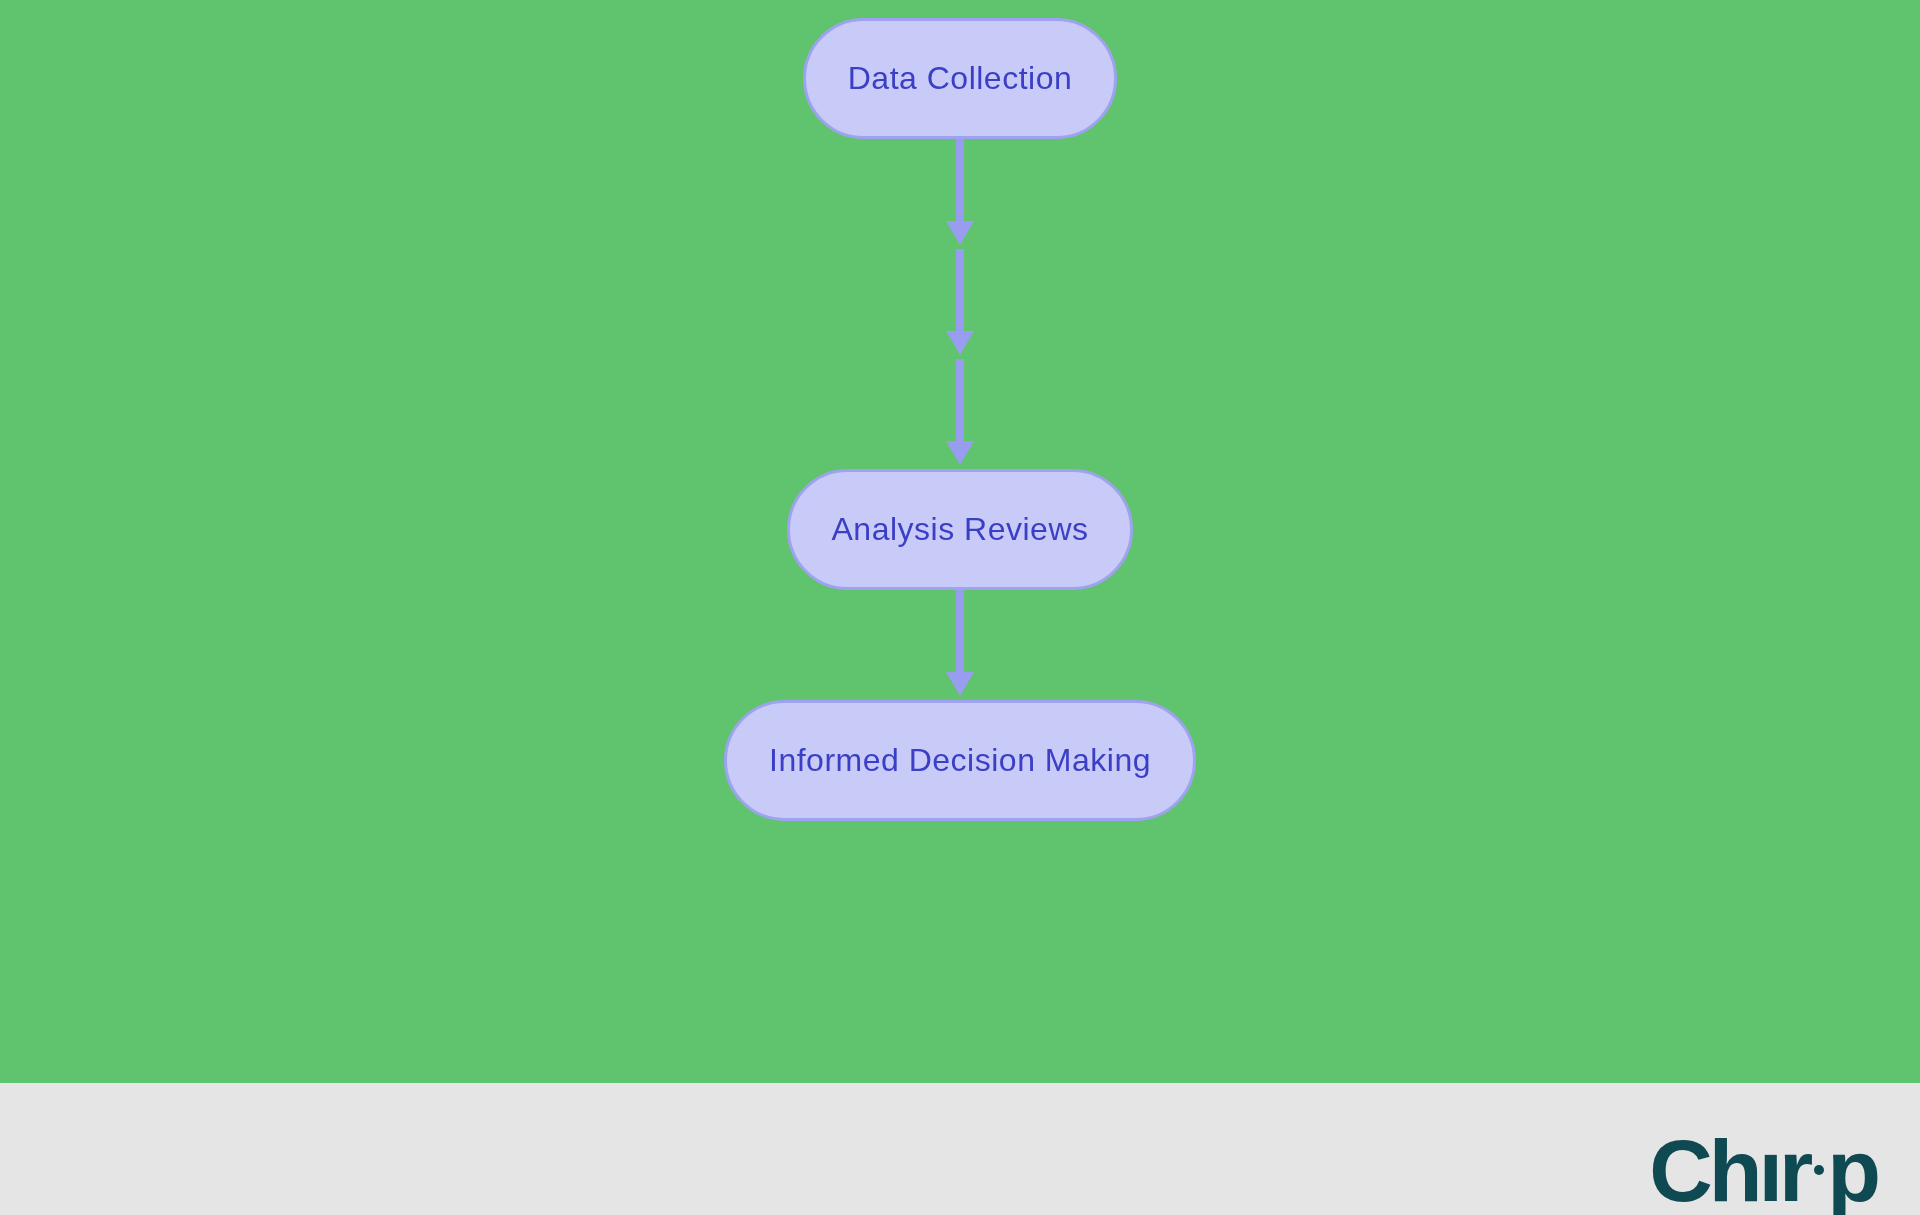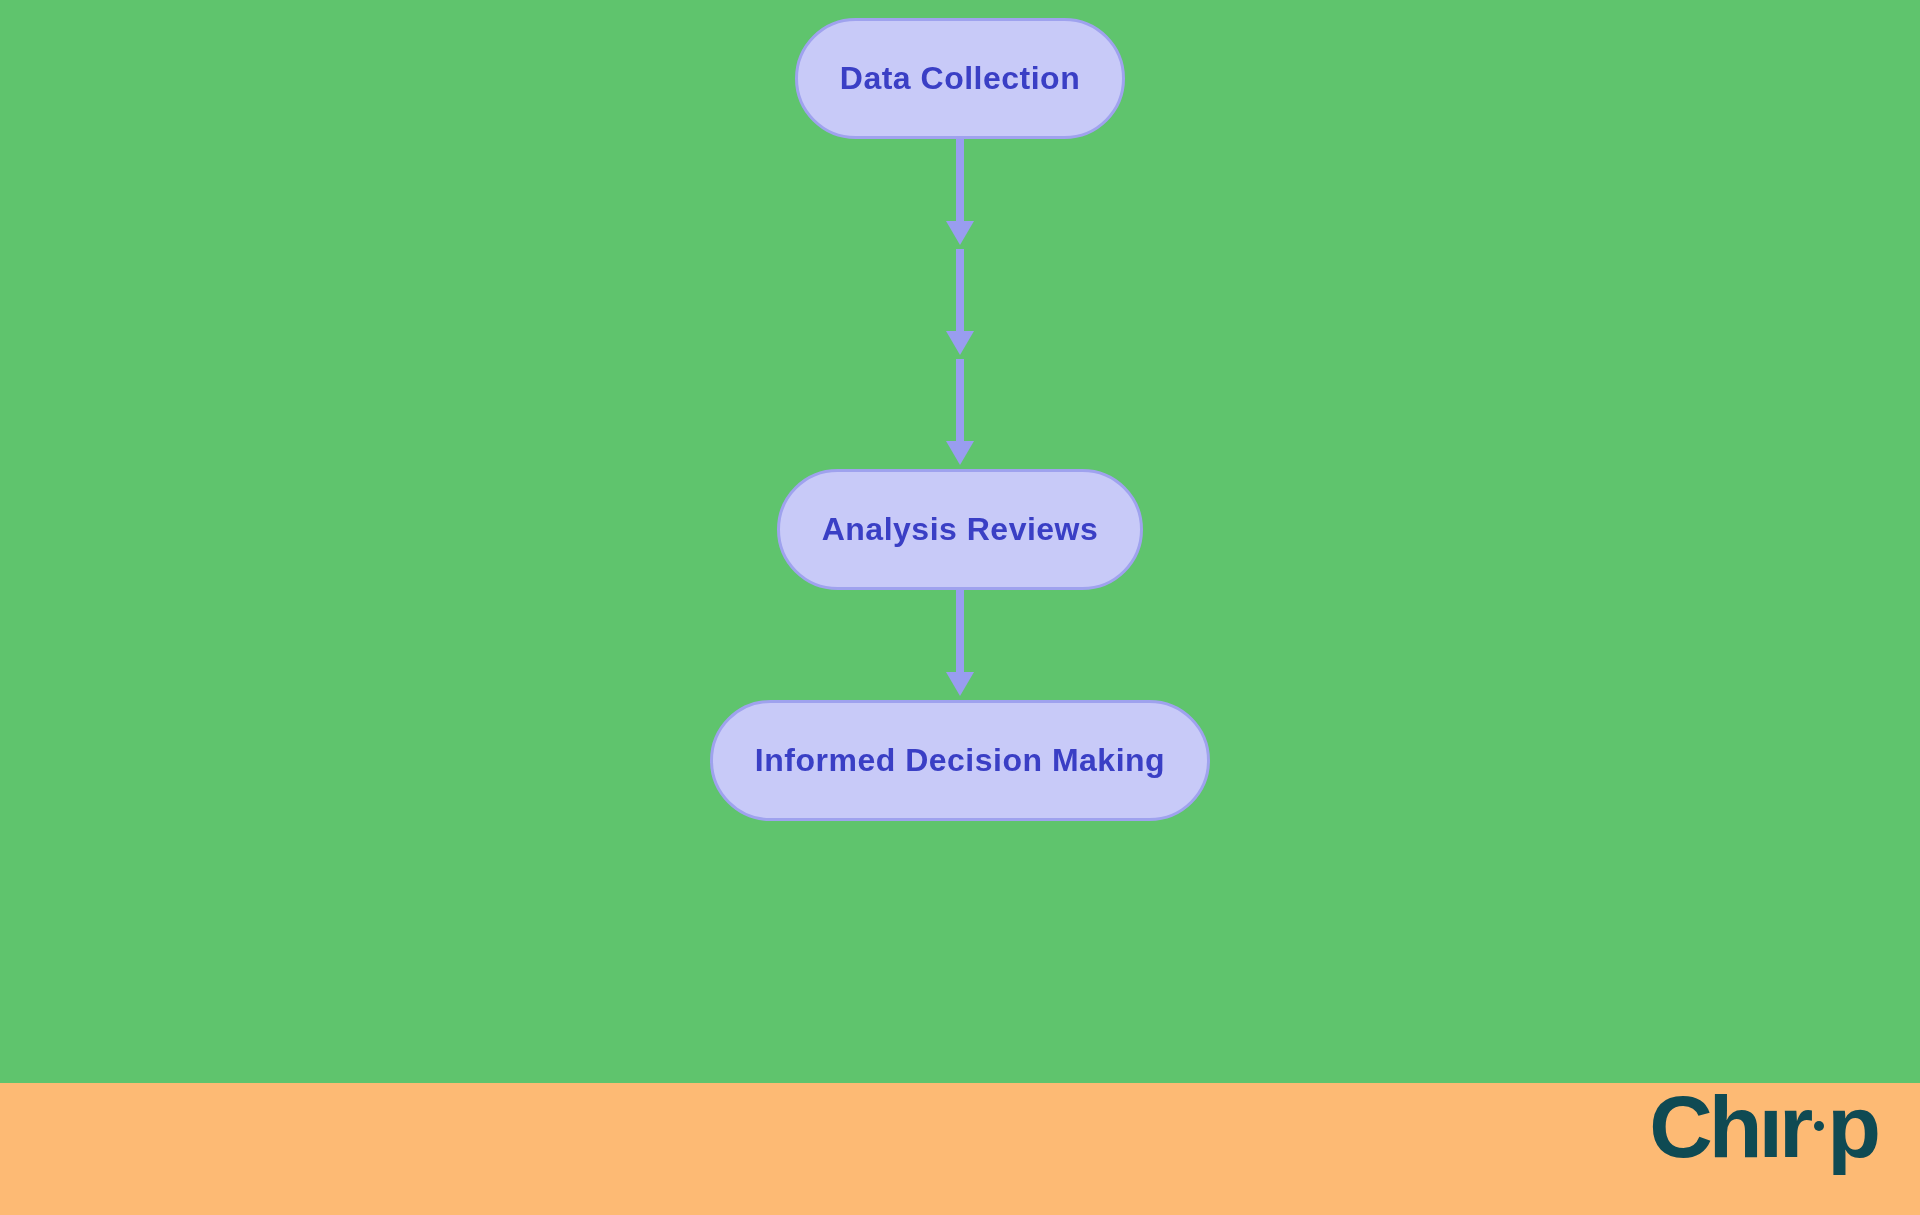--- a/index.html
+++ b/index.html
@@ -37,21 +37,21 @@
     border: 3px solid #9fa2ee;
     display: flex;
     align-items: center;
     justify-content: center;
     padding: 0 42px;
     box-sizing: border-box;
     flex: 0 0 auto;
   }
   .node-label {
     font-size: 32px;
-    font-weight: 700;
+    font-weight: 400;
     color: #3a3fc5;
     letter-spacing: 0.5px;
     white-space: nowrap;
   }
   .arrow {
     height: 110px;
     width: 30px;
     display: flex;
     flex-direction: column;
     align-items: center;
@@ -70,23 +70,23 @@
     border-top: 24px solid #999df0;
     margin-bottom: 4px;
     flex: 0 0 auto;
   }
   .footer {
     position: absolute;
     left: 0;
     bottom: 0;
     width: 100%;
     height: 132px;
-    background: #fdba74;
+    background: #e5e5e5;
     display: flex;
-    align-items: flex-start;
+    align-items: flex-end;
     justify-content: flex-end;
     padding-right: 43px;
     box-sizing: border-box;
   }
   .logo {
     display: inline-flex;
     align-items: baseline;
     font-size: 88px;
     font-weight: 700;
     letter-spacing: -4px;

